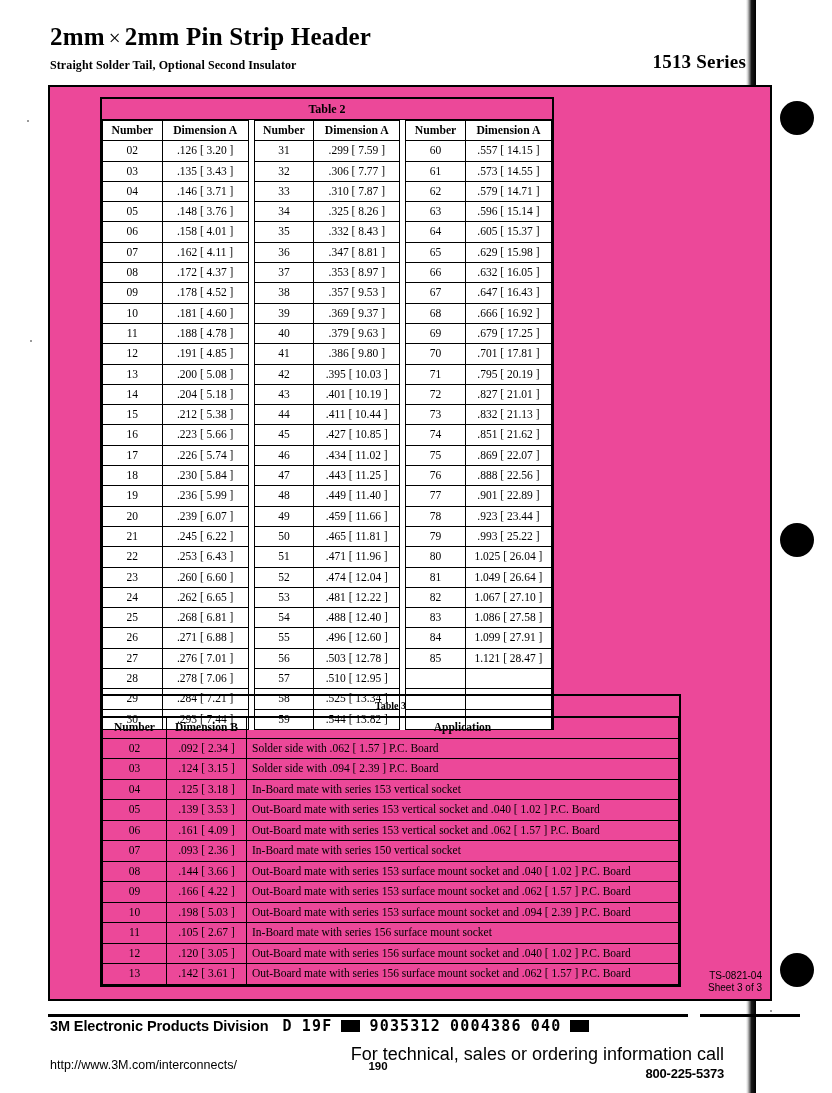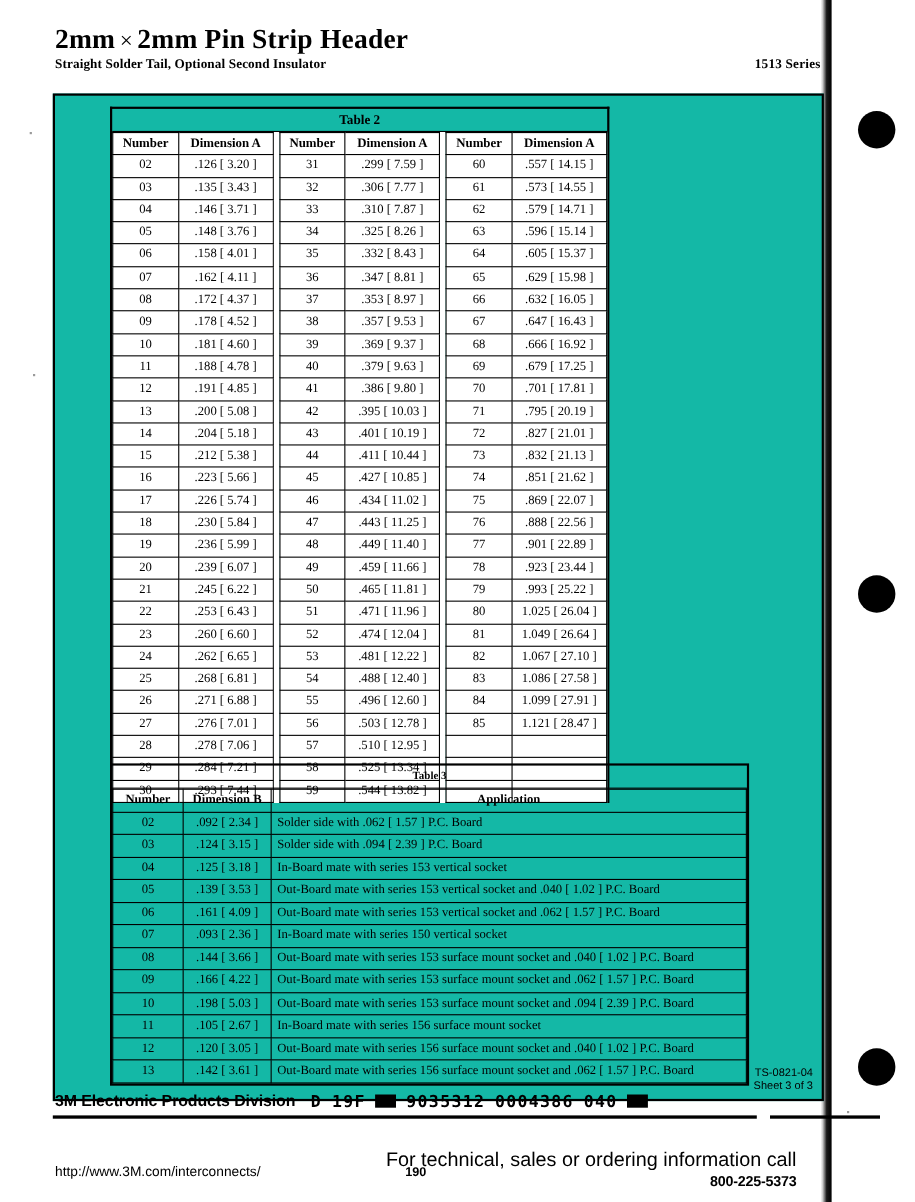--- a/index.html
+++ b/index.html
@@ -26,26 +26,26 @@
 
   
   .doc-head{position:absolute;left:50px;top:24px;width:700px;}
   .title-main{
     font-size:25px;font-weight:bold;line-height:1.04;
     letter-spacing:.2px;
   }
   .title-main .times-sym{font-weight:normal;font-size:21px;padding:0 4px;}
   .subline{display:flex;justify-content:space-between;align-items:flex-end;margin-top:1px;}
   .title-sub{font-size:12px;font-weight:bold;letter-spacing:.1px;}
-  .series{font-size:12px;font-weight:bold;letter-spacing:.2px;padding-right:4px;}
+  .series{font-size:19px;font-weight:bold;letter-spacing:.2px;padding-right:4px;}
 
   
   .frame{
     position:absolute;left:48px;top:85px;width:697px;height:912px;
-    border:2px solid #000;background:#14b8a6;
+    border:2px solid #000;background:#ec4899;padding-left:23px;
   }
 
   
   table.dt{border-collapse:collapse;background:#fff;}
   table.dt td,table.dt th{
     border:1px solid #000;
     font-size:11.5px;
     text-align:center;
     padding:0;
     height:19.3px;
@@ -89,21 +89,21 @@
   .doccode{
     position:absolute;right:8px;bottom:6px;text-align:right;
     font-family:"Liberation Sans", sans-serif;
     font-size:10px;line-height:11.5px;font-weight:normal;
   }
 
   
   .rule-left{position:absolute;left:48px;top:1014px;width:640px;height:3px;background:#000;}
   .rule-right{position:absolute;left:700px;top:1014px;width:100px;height:3px;background:#000;}
 
-  .foot-row1{position:absolute;left:50px;top:992px;display:flex;align-items:center;}
+  .foot-row1{position:absolute;left:50px;top:1017px;display:flex;align-items:center;}
   .brand{
     font-family:"Liberation Sans", sans-serif;
     font-weight:bold;font-size:14.5px;letter-spacing:-0.1px;
   }
   .mcode{
     font-family:"DejaVu Sans Mono", monospace;
     font-weight:bold;font-size:15px;letter-spacing:1.2px;
     margin-left:14px;display:flex;align-items:center;gap:9px;
   }
   .mblock{display:inline-block;width:19px;height:12px;background:#000;}

